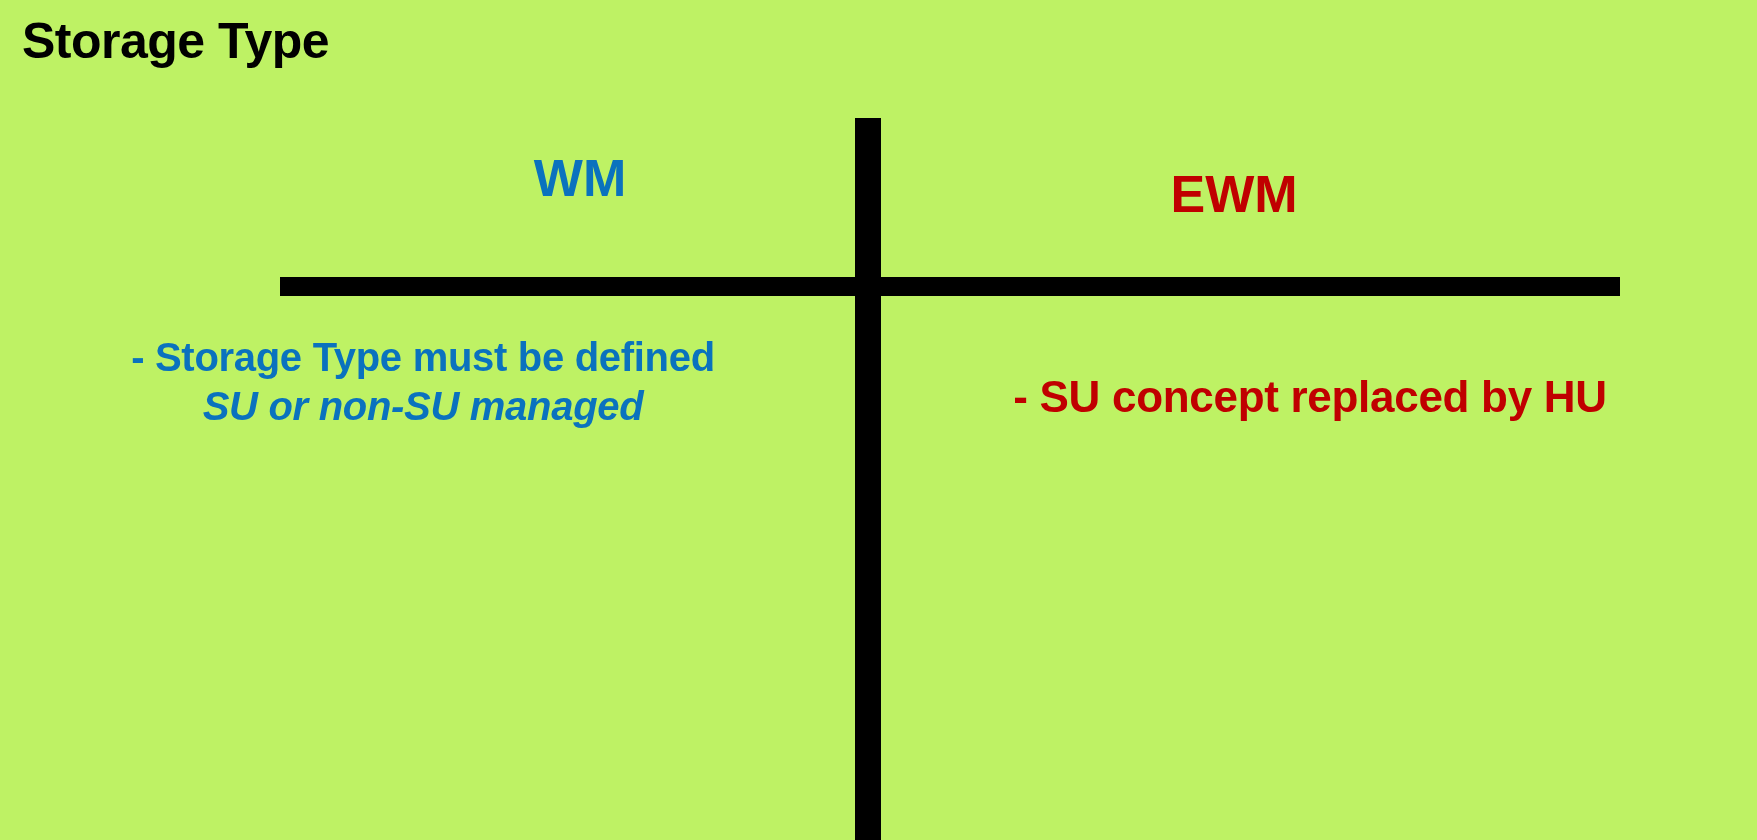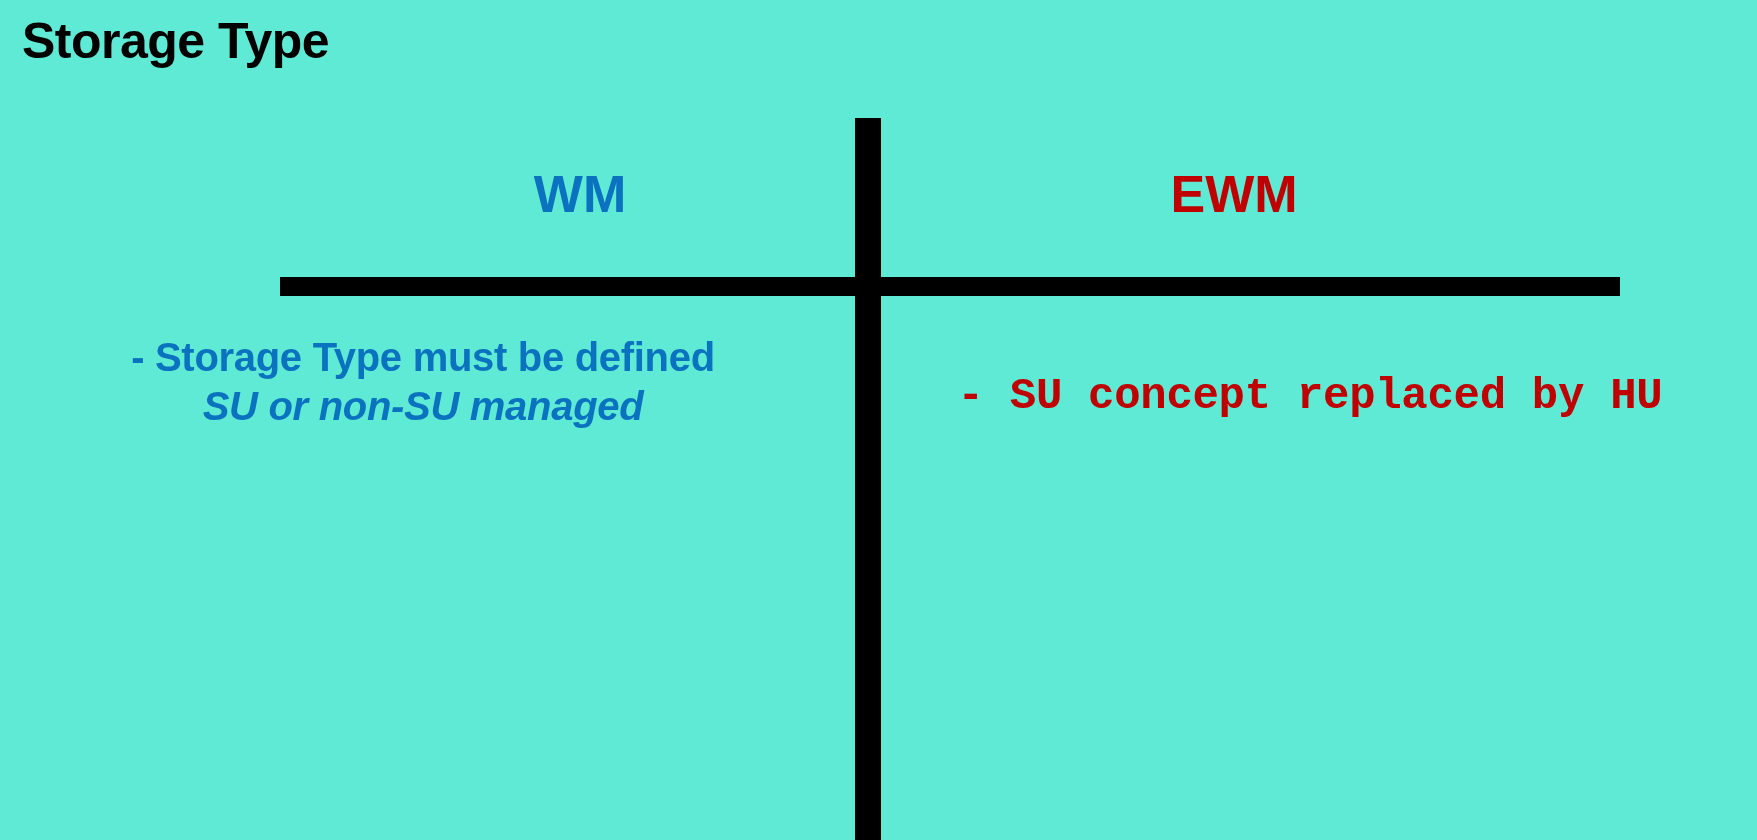--- a/index.html
+++ b/index.html
@@ -10,21 +10,21 @@
     width: 1757px;
     height: 840px;
     background: #ffffff;
     font-family: "Liberation Sans", "DejaVu Sans", sans-serif;
     overflow: hidden;
   }
   .slide {
     position: relative;
     width: 1757px;
     height: 840px;
-    background: #5eead4;
+    background: #bef264;
   }
 
   
   .slide-title {
     position: absolute;
     left: 22px;
     top: 14px;
     font-size: 50px;
     font-weight: bold;
     color: #000000;
@@ -55,21 +55,21 @@
   .col-head {
     position: absolute;
     font-size: 52px;
     font-weight: bold;
     line-height: 1;
     white-space: nowrap;
     text-align: center;
   }
   .col-head-wm {
     left: 380px;
-    top: 168px;
+    top: 152px;
     width: 400px;
     color: #0A72BE;
   }
   .col-head-ewm {
     left: 1024px;
     top: 168px;
     width: 420px;
     color: #C00000;
   }
 
@@ -104,21 +104,20 @@
     top: 370px;
     width: 860px;
     color: #C00000;
     font-size: 44px;
     font-stretch: condensed;
     letter-spacing: -0.3px;
   }
   .body-ewm .line-1 {
     display: block;
     white-space: nowrap;
-    font-family: Liberation Mono, monospace;
   }
 </style>
 </head>
 <body>
 
 <div class="slide">
 
   <div class="slide-title">Storage Type</div>
 
   <div class="divider-vertical"></div>

